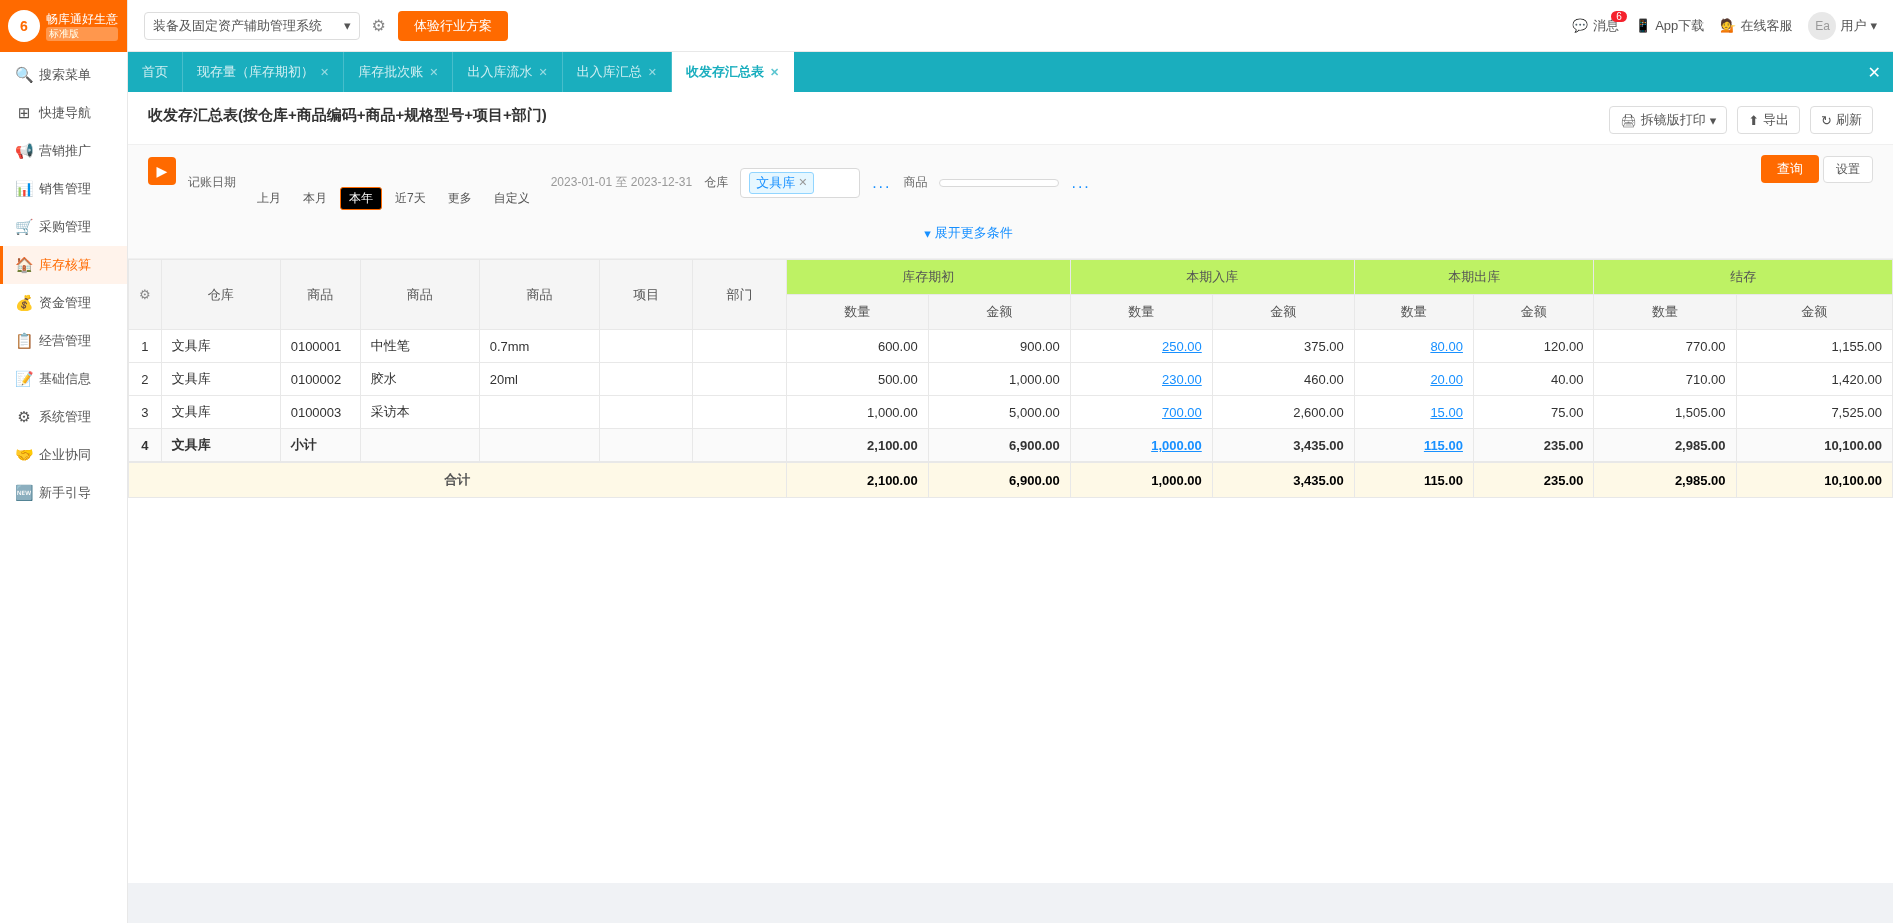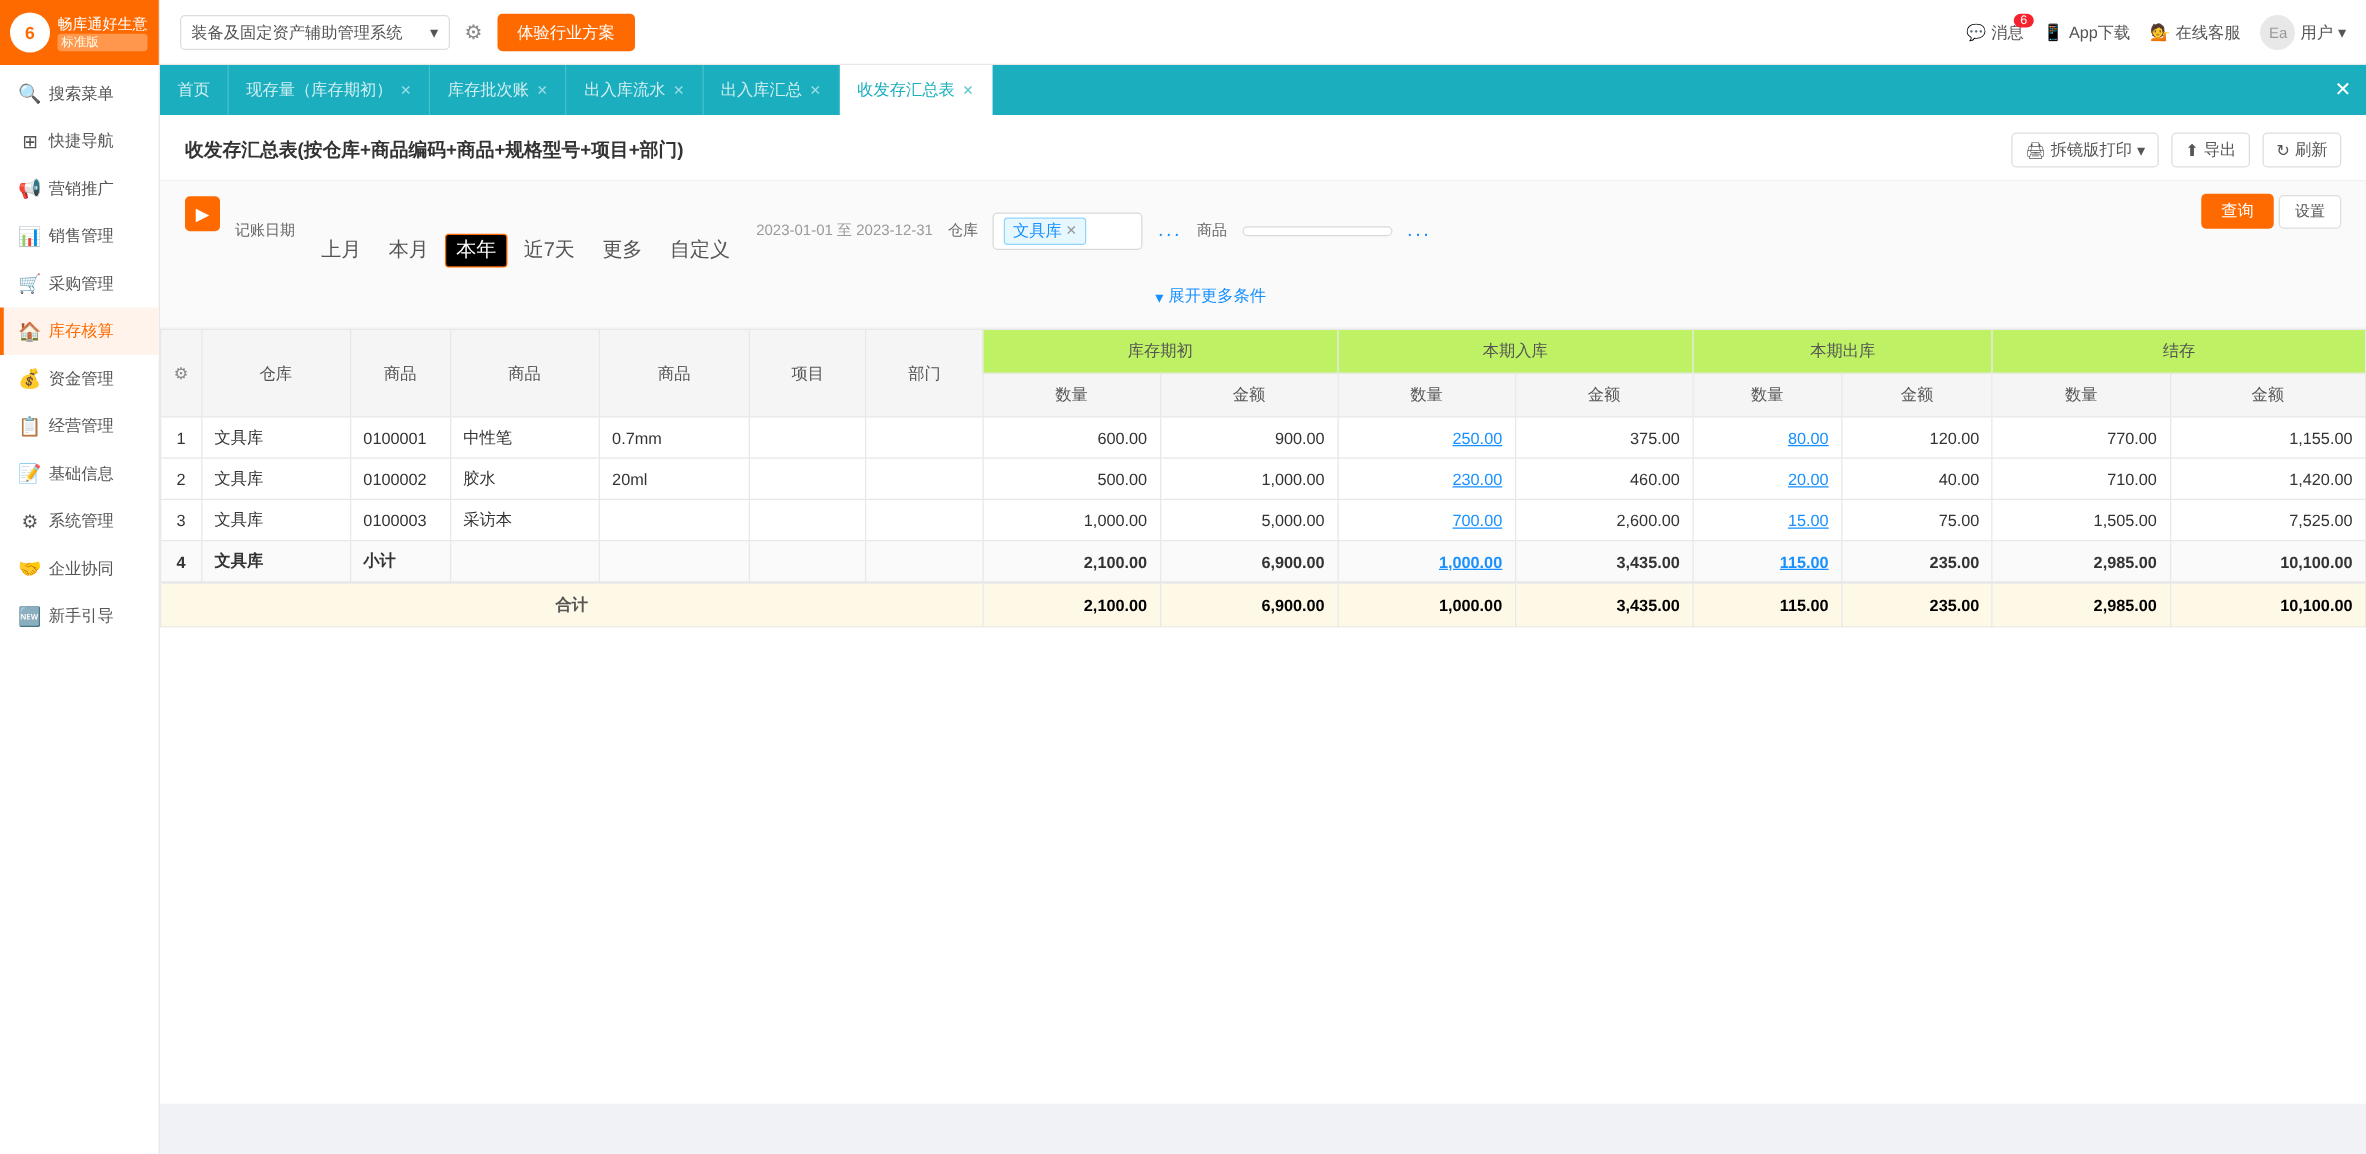--- a/index.html
+++ b/index.html
@@ -26,44 +26,44 @@
     .header-btn-trial { background: #ff6a00; color: #fff; border: none; padding: 6px 16px; border-radius: 4px; cursor: pointer; font-size: 13px; }
     .header-actions { display: flex; align-items: center; gap: 16px; color: #555; }
     .header-action-item { display: flex; align-items: center; gap: 4px; cursor: pointer; position: relative; }
     .badge { background: #f5222d; color: #fff; border-radius: 10px; font-size: 10px; padding: 0 4px; min-width: 16px; text-align: center; position: absolute; top: -6px; right: -8px; }
     .header-user { display: flex; align-items: center; gap: 4px; cursor: pointer; }
     .user-avatar { width: 28px; height: 28px; background: #e8e8e8; border-radius: 50%; display: flex; align-items: center; justify-content: center; color: #999; font-size: 12px; }
 
     
     .tabs { background: #1aaebe; display: flex; align-items: center; height: 40px; padding: 0; overflow: hidden; }
     .tab { display: flex; align-items: center; gap: 6px; padding: 0 14px; height: 40px; cursor: pointer; color: rgba(255,255,255,0.8); font-size: 13px; border-right: 1px solid rgba(255,255,255,0.2); white-space: nowrap; }
-    .tab.active { background: #fff; color: #1aaebe; font-weight: 400; justify-content: flex-end; }
+    .tab.active { background: #fff; color: #1aaebe; font-weight: 700; justify-content: flex-end; }
     .tab-close { font-size: 11px; color: inherit; opacity: 0.7; cursor: pointer; }
     .tab-end-close { margin-left: auto; padding: 0 12px; color: #fff; cursor: pointer; font-size: 16px; }
 
     
     .page-content { flex: 1; overflow: auto; padding: 0; background: #f0f2f5; }
     .content-panel { background: #fff; margin: 0; min-height: calc(100% - 40px); }
 
     
-    .page-header { padding: 14px 20px 10px; border-bottom: 1px solid #f0f0f0; display: flex; align-items: center; justify-content: space-between; }
+    .page-header { padding: 14px 20px 10px; border-bottom: 1px solid #f0f0f0; display: flex; justify-content: space-between; }
     .page-title { font-size: 15px; font-weight: bold; color: #333; }
     .page-header-actions { display: flex; align-items: center; gap: 10px; }
     .btn-print { border: 1px solid #ddd; background: #fff; padding: 4px 10px; border-radius: 4px; cursor: pointer; color: #555; font-size: 12px; display: flex; align-items: center; gap: 4px; }
     .btn-export { border: 1px solid #ddd; background: #fff; padding: 4px 10px; border-radius: 4px; cursor: pointer; color: #555; font-size: 12px; display: flex; align-items: center; gap: 4px; }
     .btn-refresh { border: 1px solid #ddd; background: #fff; padding: 4px 10px; border-radius: 4px; cursor: pointer; color: #555; font-size: 12px; display: flex; align-items: center; gap: 4px; }
 
     
     .filter-bar { padding: 10px 20px; background: #fafafa; border-bottom: 1px solid #f0f0f0; display: flex; align-items: flex-start; gap: 12px; }
     .filter-toggle { width: 28px; height: 28px; background: #ff6a00; color: #fff; border-radius: 4px; display: flex; align-items: center; justify-content: center; cursor: pointer; font-size: 14px; flex-shrink: 0; margin-top: 2px; }
     .filter-fields { flex: 1; display: flex; flex-direction: column; gap: 8px; }
     .filter-row { display: flex; align-items: center; gap: 12px; flex-wrap: wrap; }
     .filter-label { color: #666; font-size: 12px; white-space: nowrap; }
     .filter-date-btns { display: flex; align-items: center; gap: 4px; }
-    .date-btn { padding: 2px 8px; border-radius: 3px; cursor: pointer; font-size: 16px; color: #555; border: 1px solid transparent; margin-top: 32px; }
+    .date-btn { padding: 2px 8px; border-radius: 3px; cursor: pointer; font-size: 12px; color: #555; border: 1px solid transparent; margin-top: 32px; }
     .date-btn.active { background: #000000; color: #fff; border-color: #ff6a00; }
     .filter-date-range { font-size: 12px; color: #999; }
     .filter-warehouse { display: flex; align-items: center; gap: 6px; border: 1px solid #d9d9d9; border-radius: 4px; padding: 3px 8px; min-width: 120px; background: #fff; }
     .warehouse-tag { background: #e6f7ff; border: 1px solid #91d5ff; color: #1890ff; border-radius: 3px; padding: 1px 6px; font-size: 12px; display: flex; align-items: center; gap: 3px; }
     .warehouse-tag-close { cursor: pointer; color: #999; font-size: 11px; }
     .filter-dots { color: #1890ff; cursor: pointer; font-size: 16px; letter-spacing: 2px; }
     .filter-goods { display: flex; align-items: center; gap: 6px; border: 1px solid #d9d9d9; border-radius: 4px; padding: 3px 8px; min-width: 120px; background: #fff; color: #999; font-size: 12px; }
     .filter-expand { display: flex; align-items: center; justify-content: center; padding: 6px 0; }
     .expand-btn { display: flex; align-items: center; gap: 4px; color: #1890ff; cursor: pointer; font-size: 12px; border: none; background: none; }
     .filter-actions { display: flex; flex-direction: row; gap: 4px; align-items: flex-end; }

